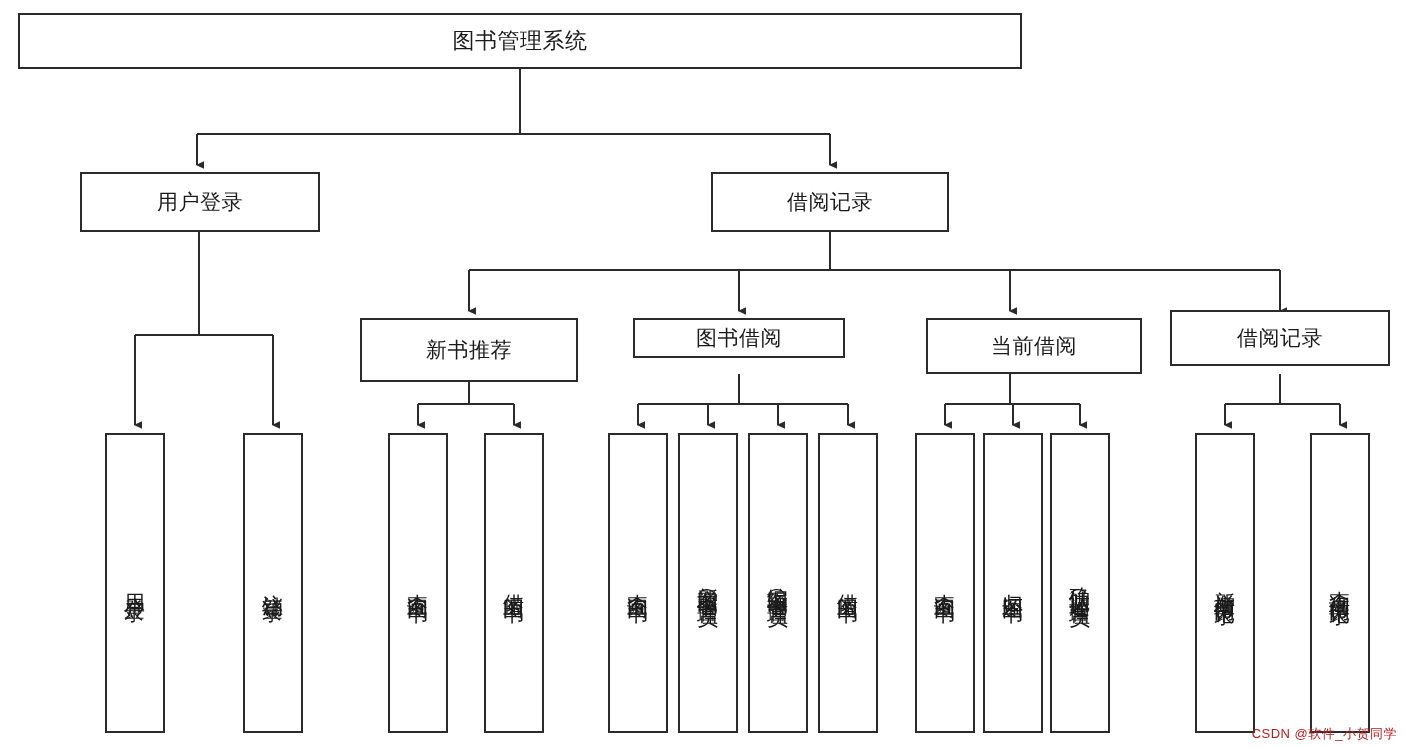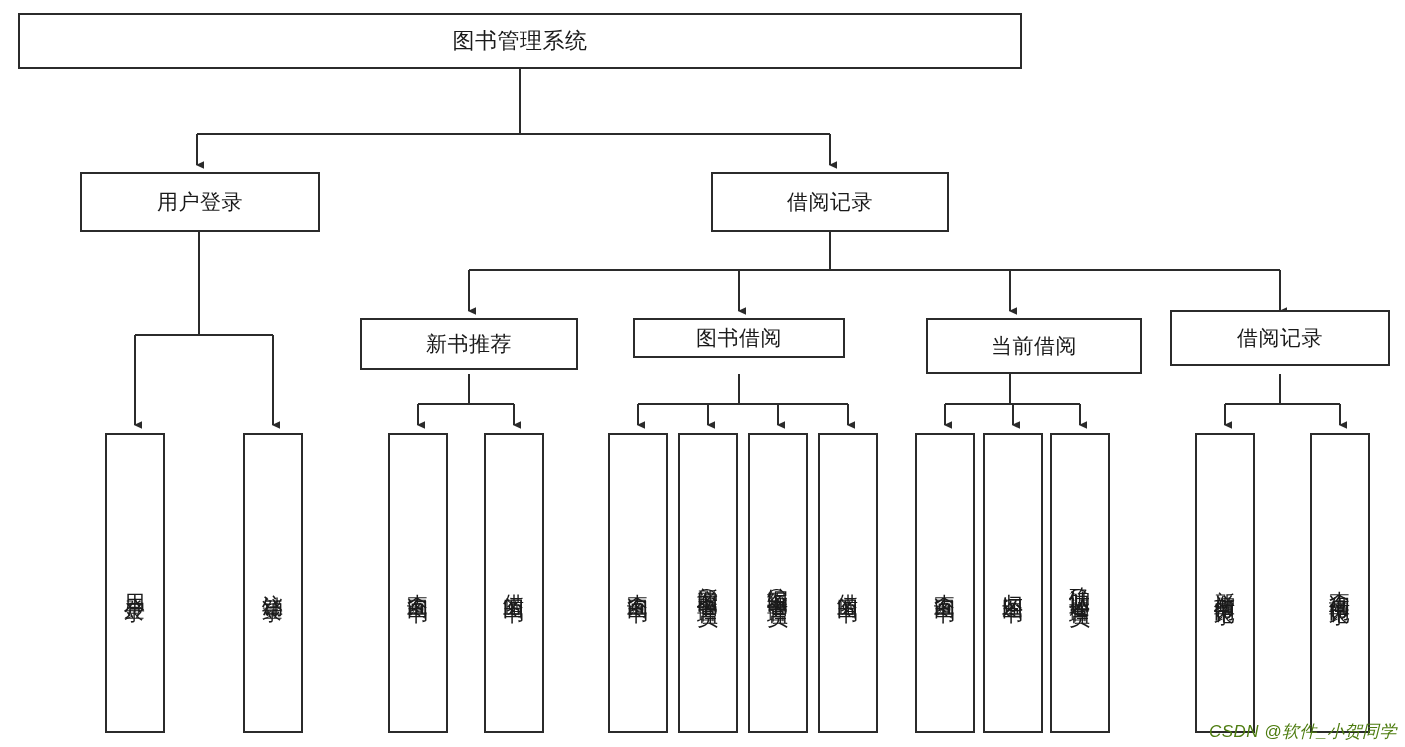--- a/index.html
+++ b/index.html
@@ -55,25 +55,24 @@
     writing-mode: vertical-rl;
     text-orientation: upright;
     font-size: 21px;
     line-height: 1.0;
     letter-spacing: 3px;
   }
   .watermark {
     position: absolute;
     right: 8px;
     bottom: 4px;
-    font-size: 17px;
-    color: #4d7c0f;
+    font-size: 13px;
+    color: #b91c1c;
     white-space: nowrap;
     letter-spacing: 0.5px;
-    font-style: italic;
   }
 </style>
 </head>
 <body>
 
 <div id="canvas">
 
   <svg class="wires" viewBox="0 0 1405 747" xmlns="http://www.w3.org/2000/svg">
     <defs>
       <marker id="arrow" markerWidth="9" markerHeight="9" refX="4" refY="7.4" orient="auto" markerUnits="userSpaceOnUse">
@@ -128,21 +127,21 @@
     <span class="node-label">图书管理系统</span>
   </div>
 
   <div class="node horiz" style="left:80px; top:172px; width:240px; height:60px;">
     <span class="node-label">用户登录</span>
   </div>
   <div class="node horiz" style="left:711px; top:172px; width:238px; height:60px;">
     <span class="node-label">借阅记录</span>
   </div>
 
-  <div class="node horiz" style="left:360px; top:318px; width:218px; height:52px;">
+  <div class="node horiz" style="left:360px; top:318px; width:218px; height:64px;">
     <span class="node-label">新书推荐</span>
   </div>
   <div class="node horiz" style="left:633px; top:318px; width:212px; height:40px;">
     <span class="node-label">图书借阅</span>
   </div>
   <div class="node horiz" style="left:902px; top:318px; width:216px; height:56px;margin-left:24px;">
     <span class="node-label">当前借阅</span>
   </div>
   <div class="node horiz" style="left:1170px; top:310px; width:220px; height:56px;">
     <span class="node-label">借阅记录</span>

